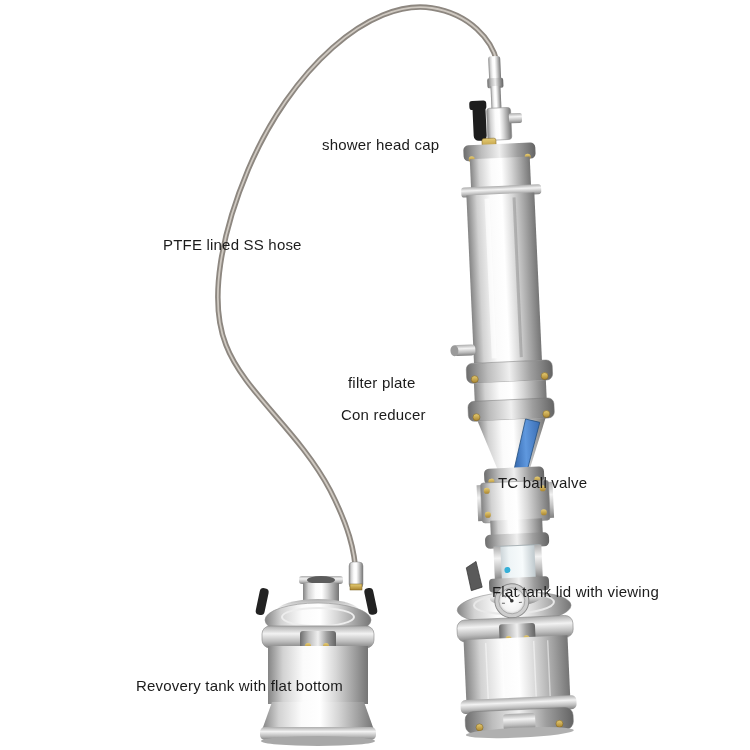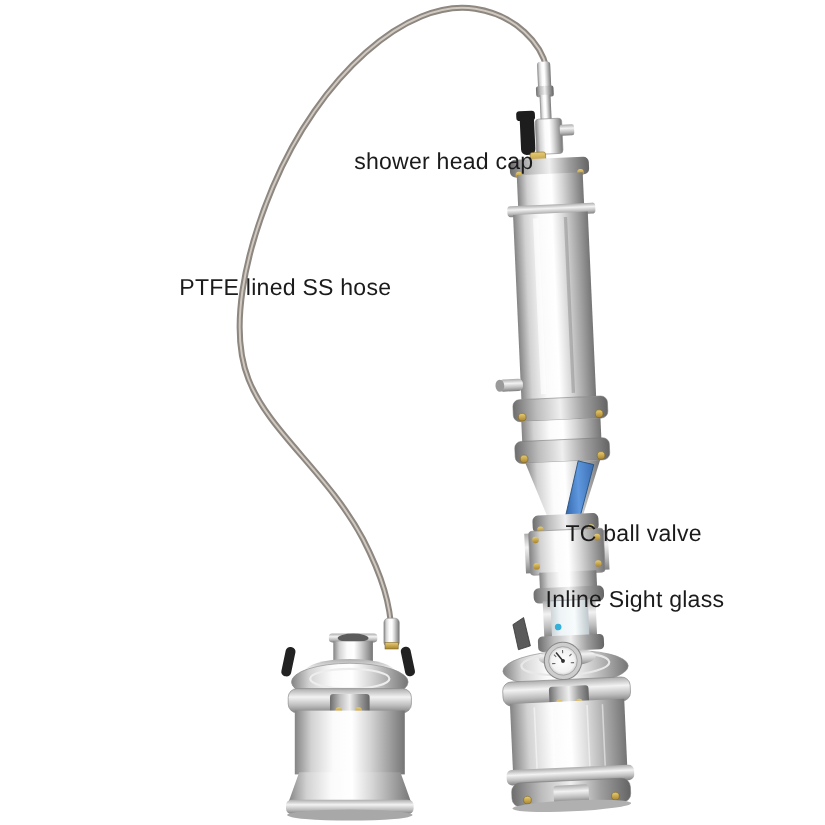--- a/index.html
+++ b/index.html
@@ -3,21 +3,21 @@
 <meta charset="utf-8">
 <style>
   html,body{margin:0;padding:0;background:#ffffff;}
   .canvas{
     position:relative;width:750px;height:750px;background:#ffffff;
     overflow:hidden;font-family:"Liberation Sans",sans-serif;
   }
   .apparatus{position:absolute;left:0;top:0;}
   .labels-layer{position:absolute;left:0;top:0;width:750px;height:750px;pointer-events:none;}
   .label{
-    position:absolute;font-size:21px;color:#1b1b1b;white-space:nowrap;
+    position:absolute;font-size:15px;color:#1b1b1b;white-space:nowrap;
     letter-spacing:0.2px;line-height:1.15;
   }
 </style>
 </head>
 <body>
 
 <div class="canvas">
 
   <svg class="apparatus" width="750" height="750" viewBox="0 0 750 750">
     <defs>
@@ -208,18 +208,21 @@
         <rect x="268" y="646" width="100" height="58" fill="url(#gSteel)"></rect>
         <polygon points="272,702 364,702 374,730 262,730" fill="url(#gSteel)"></polygon>
         <rect x="260" y="727" width="116" height="13" rx="5" fill="url(#gBand)"></rect>
         <ellipse cx="318" cy="741" rx="57" ry="5" fill="#a8a8a8"></ellipse>
       </g>
     </g>
   </svg>
 
   <div class="labels-layer">
     <div class="label" style="left:322px;top:136px">shower head cap</div>
-    <div class="label" style="left:163px;top:250px">PTFE lined SS hose</div>
-    <div class="label" style="left:514px;top:474px">TC ball valve</div>
-    <div class="label" style="left:496px;top:534px">Inline Sight glass</div>
+    <div class="label" style="left:163px;top:236px">PTFE lined SS hose</div>
+    <div class="label" style="left:348px;top:374px">filter plate</div>
+    <div class="label" style="left:341px;top:406px">Con reducer</div>
+    <div class="label" style="left:498px;top:474px">TC ball valve</div>
+    <div class="label" style="left:492px;top:583px">Flat tank lid with viewing</div>
+    <div class="label" style="left:136px;top:677px">Revovery tank with flat bottom</div>
   </div>
 
 </div>
 
 </body></html>

